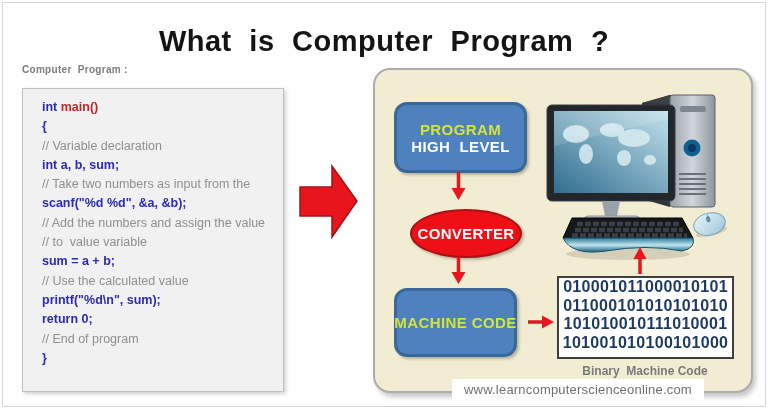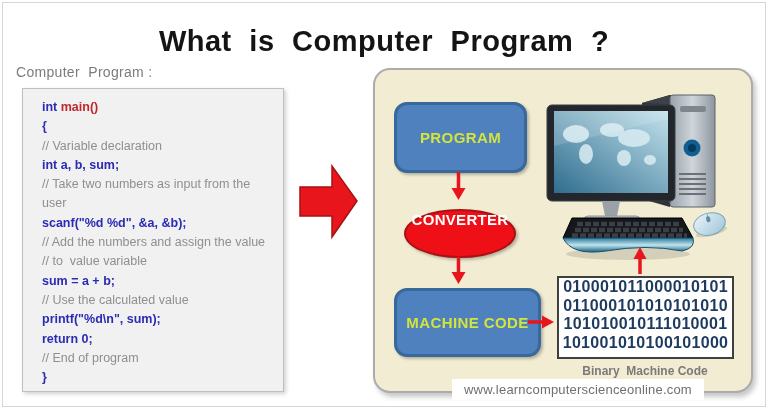--- a/index.html
+++ b/index.html
@@ -6,21 +6,21 @@
   .stage{position:relative;width:768px;height:409px;background:#fff;overflow:hidden;
          font-family:"Liberation Sans",sans-serif;}
   .frame{position:absolute;inset:2px;border:1px solid #d6d6d6;pointer-events:none;}
 
   
   .title{position:absolute;left:0;right:0;top:25px;text-align:center;
          font-size:29px;font-weight:700;color:var(--title_text,#141414);
          word-spacing:9px;letter-spacing:.5px;}
 
   
-  .left-heading{position:absolute;left:16px;top:64px;font-size:14px;font-weight:400;
+  .left-heading{position:absolute;left:22px;top:64px;font-size:10px;font-weight:700;
                 color:var(--heading_gray,#7C7C7C);white-space:pre;letter-spacing:.3px;}
   .code-box{position:absolute;left:22px;top:88px;width:262px;height:304px;box-sizing:border-box;
             background:#F1F1F1;border:1px solid #BFBFBF;
             box-shadow:2px 2px 4px rgba(0,0,0,.18);
             padding:9px 4px 4px 19px;}
   .code-line{font-size:12.5px;line-height:19.3px;white-space:pre;}
   .code-line .kw{color:var(--code_blue,#2B2BB4);font-weight:700;}
   .code-line .fn{color:var(--code_red,#C0272D);font-weight:700;}
   .code-line .cm{color:var(--comment_gray,#8F8F8F);font-weight:400;}
 
@@ -29,24 +29,24 @@
          background:var(--panel_bg,#F1ECD2);border:2px solid var(--panel_border,#ACACAC);
          border-radius:17px;box-shadow:3px 4px 5px rgba(0,0,0,.22);}
   .blue-box{position:absolute;box-sizing:border-box;background:var(--box_blue,#4E81BD);
             border:3px solid var(--box_blue_border,#39689A);border-radius:13px;
             display:flex;flex-direction:column;align-items:center;justify-content:center;
             box-shadow:2px 2px 3px rgba(0,0,0,.25);}
   .blue-box .l1{color:var(--label_yellow,#D4E43A);font-weight:700;font-size:15px;
                 letter-spacing:.4px;white-space:pre;}
   .blue-box .l2{color:#fff;font-weight:700;font-size:15px;letter-spacing:.4px;white-space:pre;}
   .program-box{left:19px;top:32px;width:133px;height:71px;}
-  .machine-box{left:19px;top:218px;width:147px;height:69px;}
-  .converter{position:absolute;left:29px;top:139px;width:112px;height:49px;box-sizing:border-box;
+  .machine-box{left:19px;top:218px;width:123px;height:69px;}
+  .converter{position:absolute;left:35px;top:139px;width:112px;height:49px;box-sizing:border-box;
              background:var(--converter_red,#EE1016);border:2px solid var(--converter_border,#A91114);
-             border-radius:50%;display:flex;align-items:flex-start;justify-content:center;
+             border-radius:50%;display:flex;align-items:center;justify-content:center;
              box-shadow:2px 2px 3px rgba(0,0,0,.25);}
   .converter span{color:#fff;font-weight:700;font-size:15px;letter-spacing:.3px;}
   .binary-box{position:absolute;left:182px;top:206px;width:177px;height:83px;box-sizing:border-box;
               background:#fff;border:2px solid #3F3F3F;text-align:center;}
   .binary-box div{font-size:16px;font-weight:700;color:var(--binary_text,#1E3A5F);
                   line-height:18.5px;letter-spacing:.3px;white-space:pre;}
   .binary-caption{position:absolute;left:162px;top:294px;width:216px;text-align:center;
                   font-size:12px;font-weight:700;color:var(--caption_gray,#7A7A7A);white-space:pre;}
 
   
@@ -70,36 +70,36 @@
   <div class="title">What is Computer Program ?</div>
 
   <div class="left-heading">Computer  Program :</div>
   <div class="code-box">
     <div>
         <div class="code-line"><span class="kw">int </span><span class="fn">main()</span></div>
         <div class="code-line"><span class="kw">{</span></div>
         <div class="code-line"><span class="cm">// Variable declaration</span></div>
         <div class="code-line"><span class="kw">int a, b, sum;</span></div>
         <div class="code-line"><span class="cm">// Take two numbers as input from the</span></div>
-        <div class="code-line"><span class="cm">user</span></div>
         <div class="code-line"><span class="kw">scanf("%d %d", &amp;a, &amp;b);</span></div>
         <div class="code-line"><span class="cm">// Add the numbers and assign the value</span></div>
         <div class="code-line"><span class="cm">// to  value variable</span></div>
         <div class="code-line"><span class="kw">sum = a + b;</span></div>
         <div class="code-line"><span class="cm">// Use the calculated value</span></div>
         <div class="code-line"><span class="kw">printf("%d\n", sum);</span></div>
         <div class="code-line"><span class="kw">return 0;</span></div>
         <div class="code-line"><span class="cm">// End of program</span></div>
         <div class="code-line"><span class="kw">}</span></div>
       </div>
   </div>
 
   <div class="panel">
     <div class="blue-box program-box">
       <span class="l1">PROGRAM</span>
+      <span class="l2">HIGH  LEVEL</span>
     </div>
 
     <div class="converter">
       <span>CONVERTER</span>
     </div>
 
     <div class="blue-box machine-box">
       <span class="l1">MACHINE CODE</span>
     </div>
 

